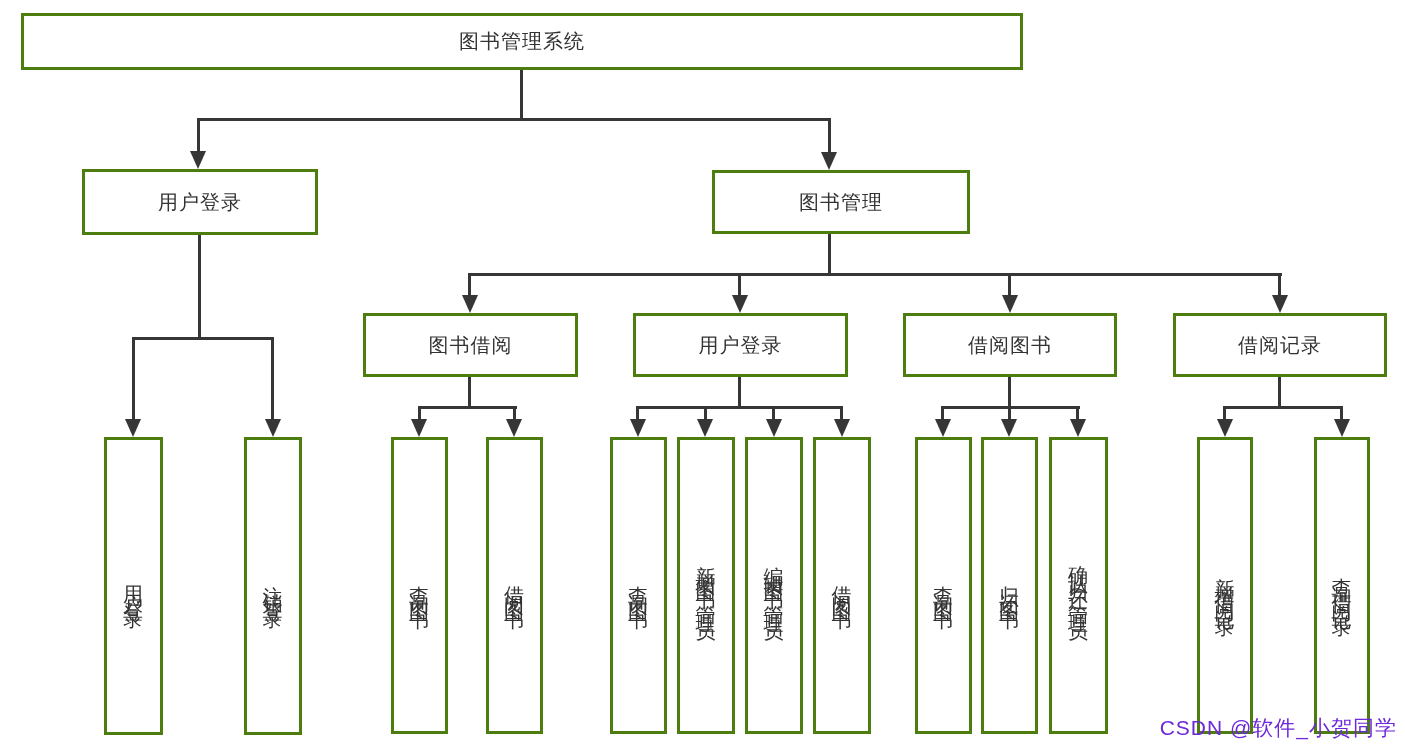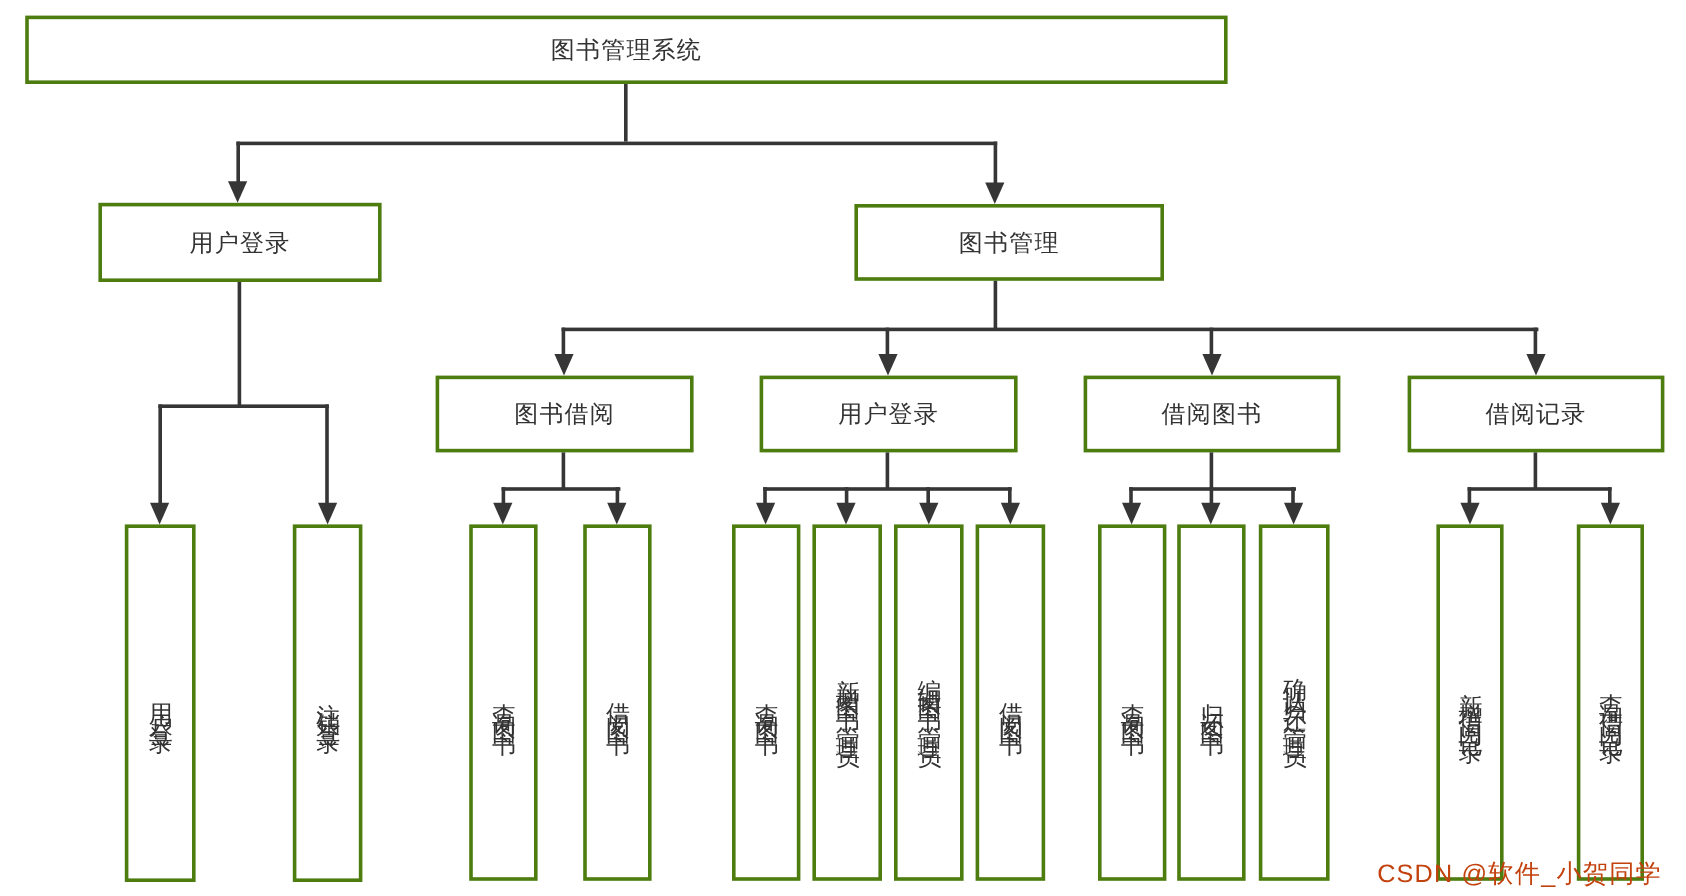--- a/index.html
+++ b/index.html
@@ -19,21 +19,21 @@
     writing-mode:vertical-rl;text-orientation:mixed;letter-spacing:8px;
     line-height:1;
   }
   .line{position:absolute;background:#363636;}
   .arrowhead{
     position:absolute;width:0;height:0;
     border-left:8px solid transparent;border-right:8px solid transparent;
     border-top:18px solid #363636;
   }
   .watermark{
-    position:absolute;right:20px;bottom:5px;color:#c2410c;font-size:21px;
+    position:absolute;right:8px;bottom:5px;color:#6d28d9;font-size:21px;
     letter-spacing:1px;white-space:nowrap;
   }
 </style>
 </head>
 <body>
 
 <div id="canvas">
 
   <div class="box h" style="left:21px;top:13px;width:1002px;height:57px">
     <span class="lbl">图书管理系统</span>

